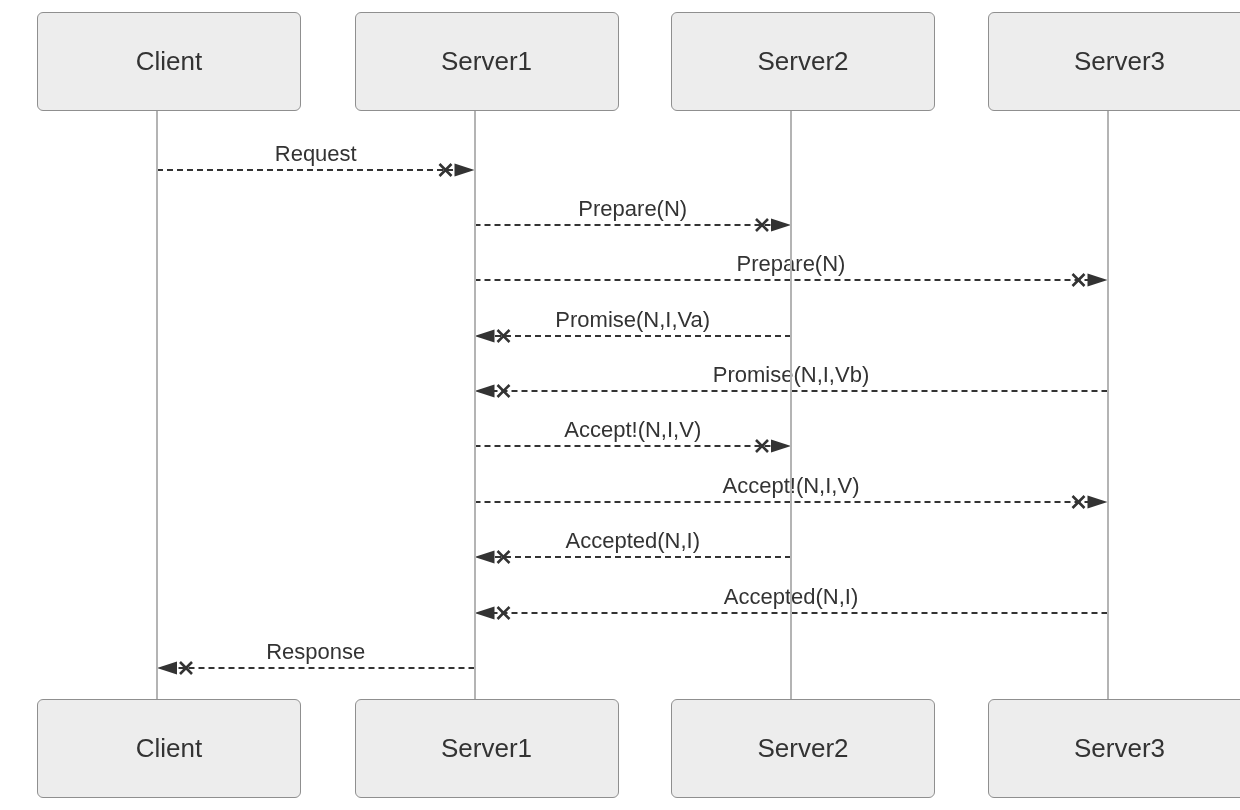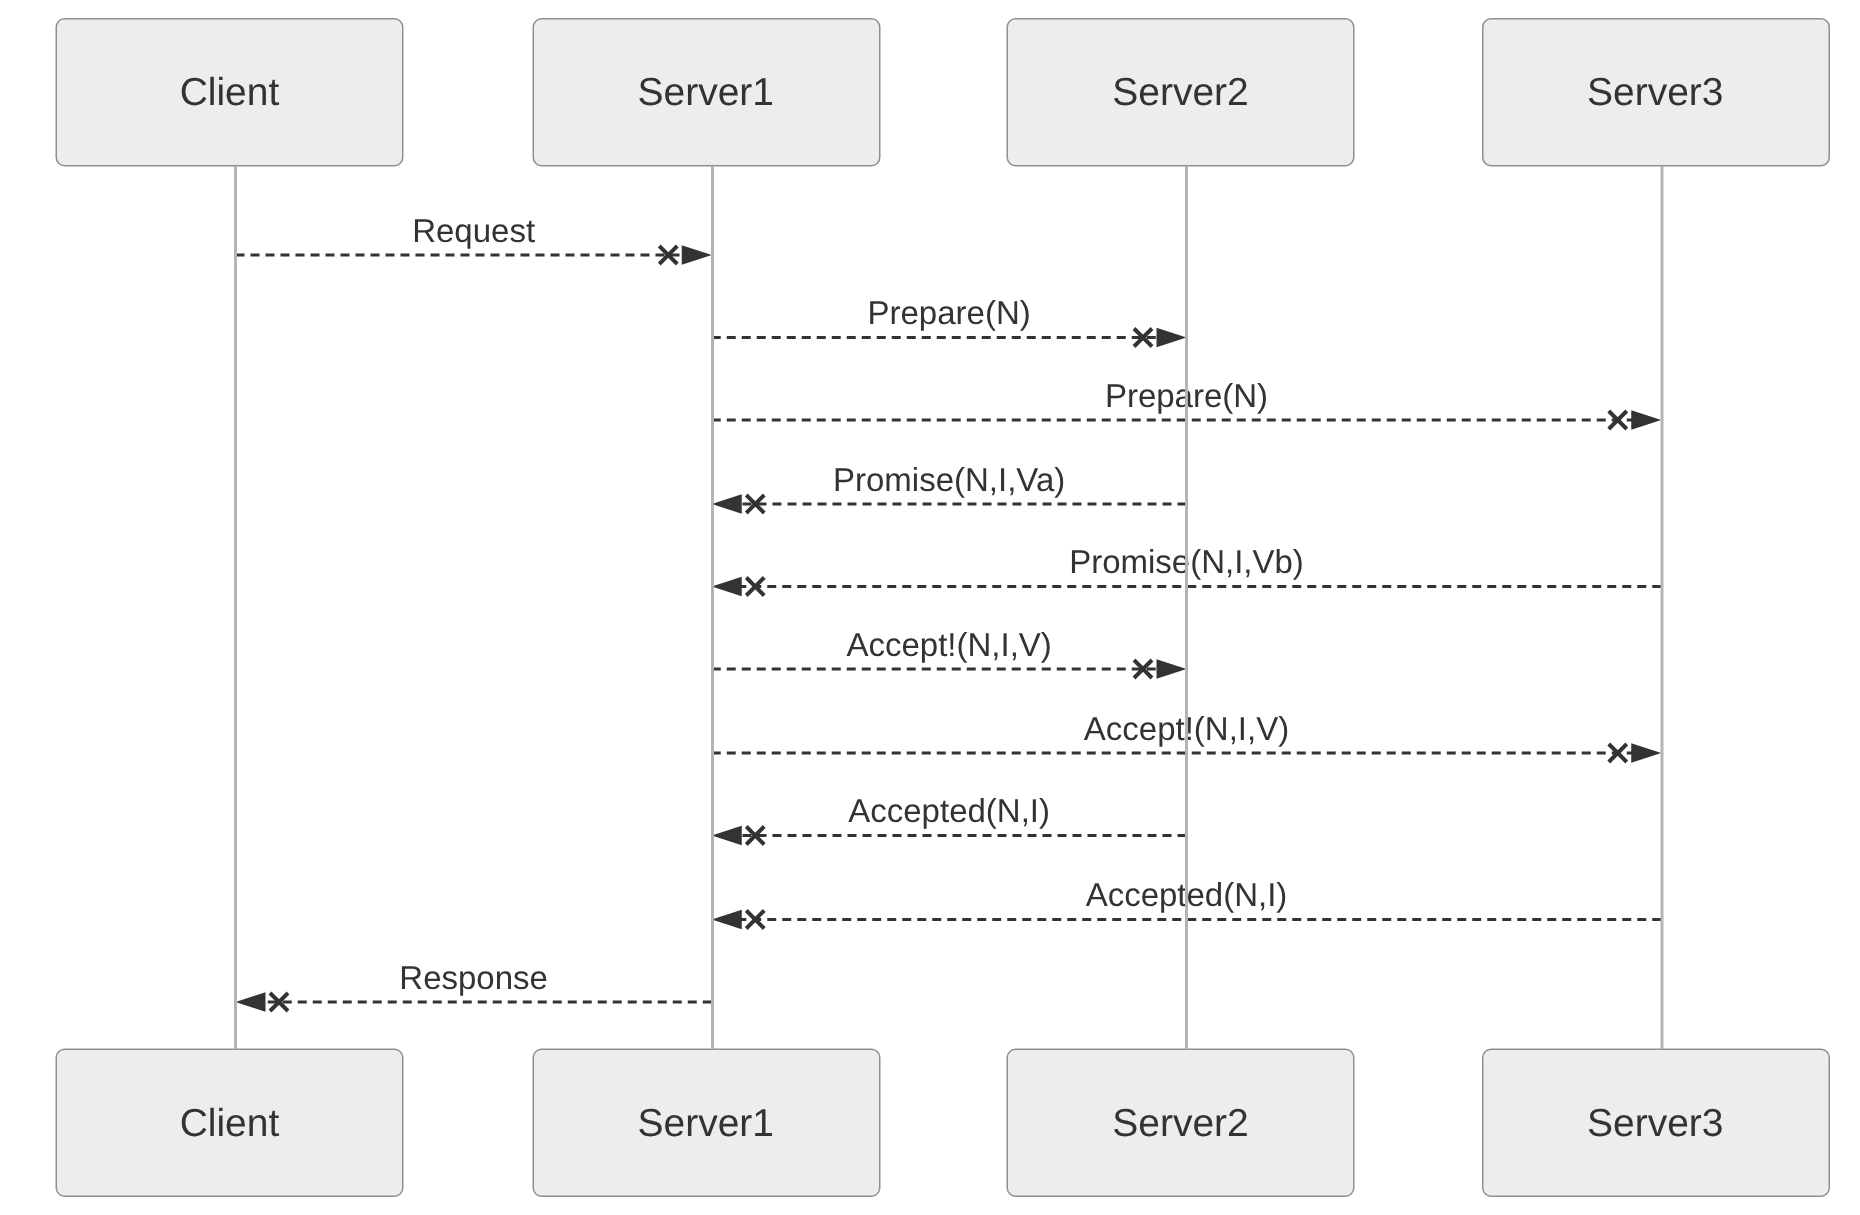--- a/index.html
+++ b/index.html
@@ -5,21 +5,21 @@
   html,body{margin:0;padding:0;background:#ffffff;}
   .stage{
     position:relative;
     width:1240px;height:810px;
     background:var(--bg,#ffffff);
     font-family:"Liberation Sans",sans-serif;
     overflow:hidden;
   }
   .pbox{
     position:absolute;
-    width:232px;height:99px;
+    width:264px;height:99px;
     box-sizing:border-box;
     background:var(--box-fill,#ededed);
     border:1.5px solid var(--box-border,#8f8f8f);
     border-radius:6px;
     display:flex;align-items:center;justify-content:center;
     font-size:26px;
     color:var(--text,#333333);
   }
   .lifeline{
     position:absolute;

